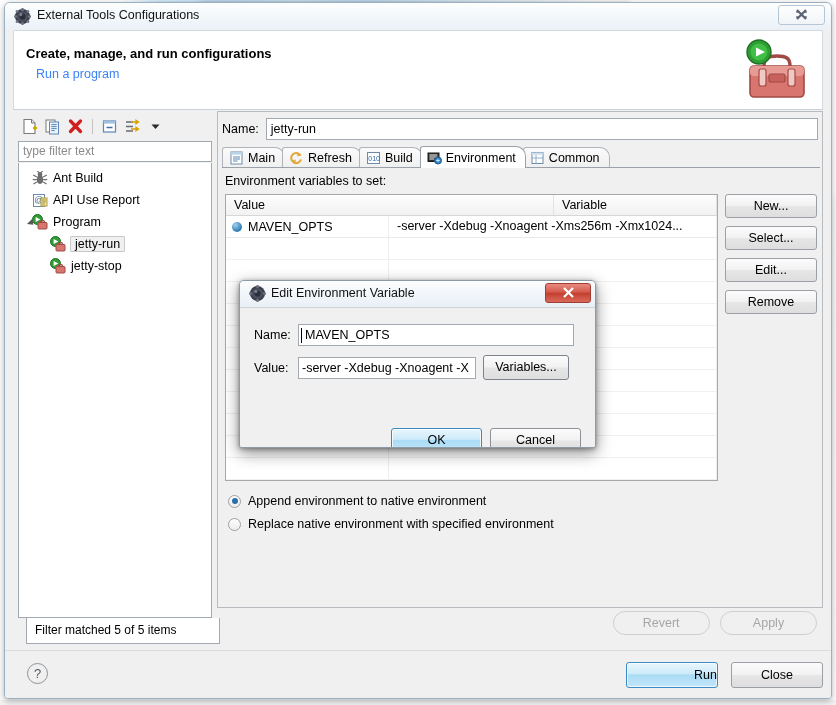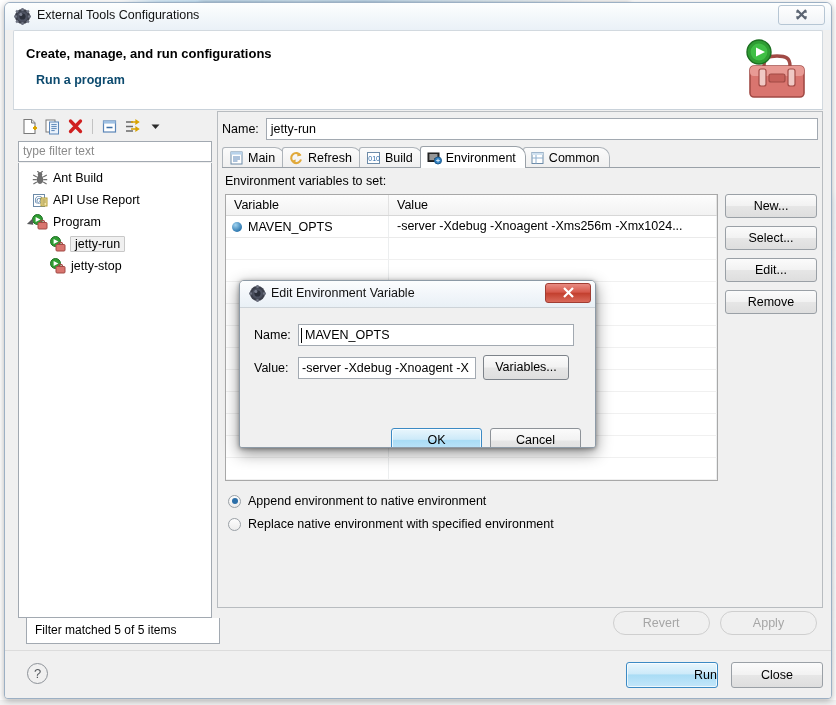--- a/index.html
+++ b/index.html
@@ -91,22 +91,22 @@
     background: #ffffff;
     border: 1px solid #d2d9df;
     border-bottom: 1px solid #c9d2da;
     border-radius: 2px 2px 0 0;
   }
   #banner .b-title {
     position: absolute; left: 12px; top: 15px;
     font-size: 13px; font-weight: bold; color: #000;
   }
   #banner .b-sub {
-    position: absolute; left: 22px; top: 42px;
-    font-size: 12.5px; color: #0c4a6e; font-weight: bold;
+    position: absolute; left: 22px; top: 36px;
+    font-size: 12.5px; color: #3b82f6;
   }
   #banner .b-art {
     position: absolute; right: 14px; top: 5px;
     width: 68px; height: 66px;
   }
 
   
   #body-area {
     position: absolute; left: 8px; top: 108px;
     width: 812px; height: 538px;
@@ -668,22 +668,22 @@
           <span>Common</span>
         </div>
       </div>
       <div id="tabline"></div>
 
       <div id="tabpage">
         <div id="env-label">Environment variables to set:</div>
 
         <div id="env-table">
           <div id="env-head">
+            <div class="h-cell col-val">Value</div>
             <div class="h-cell col-var">Variable</div>
-            <div class="h-cell col-val">Value</div>
           </div>
 
           <div class="env-row">
             <div class="c-cell col-var first">
               <span class="bluedot"></span>
               <span>MAVEN_OPTS</span>
             </div>
             <div class="c-cell col-val">-server -Xdebug -Xnoagent -Xms256m -Xmx1024...</div>
           </div>
 

